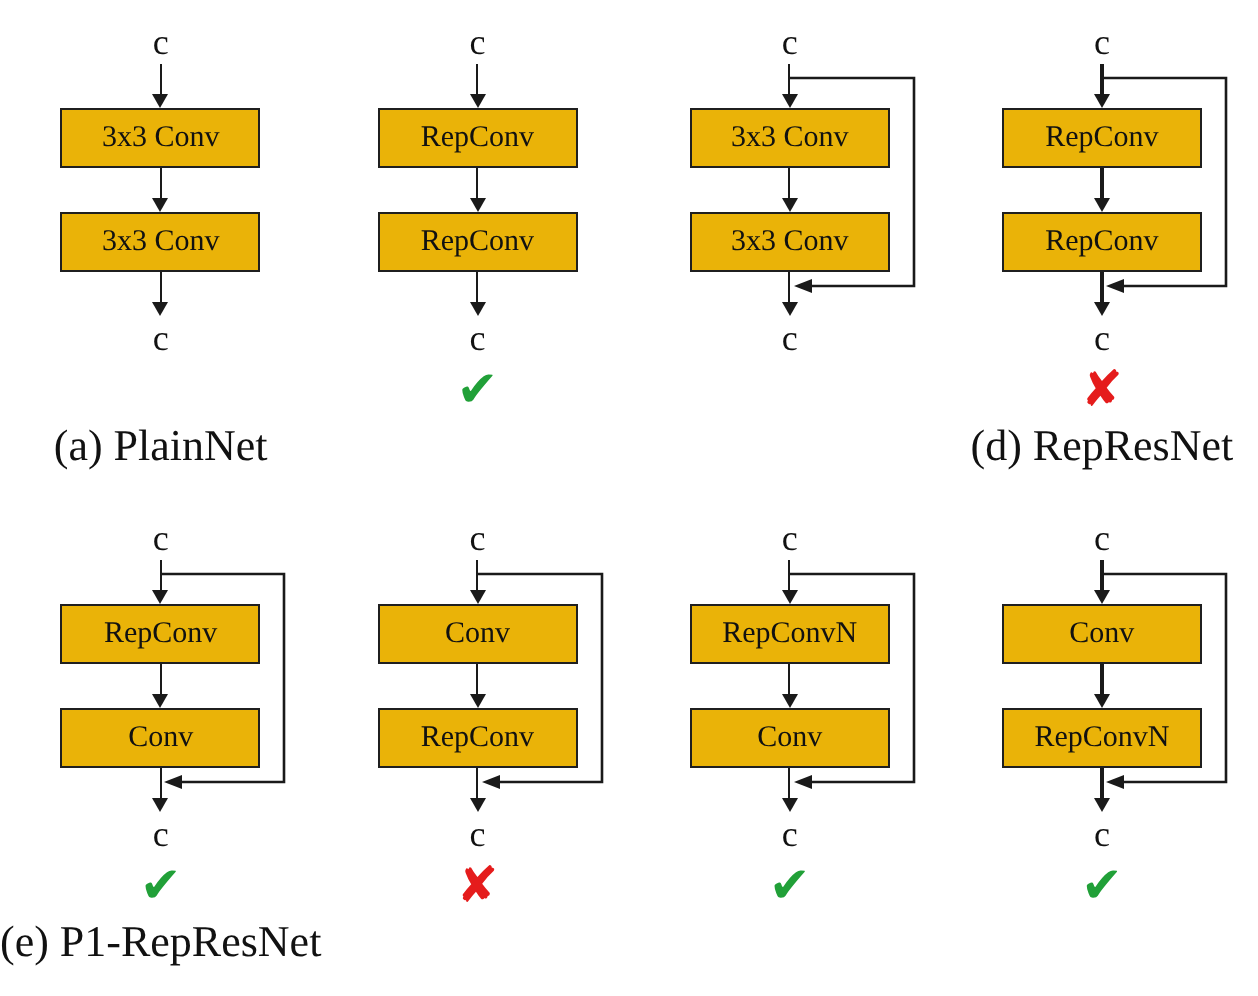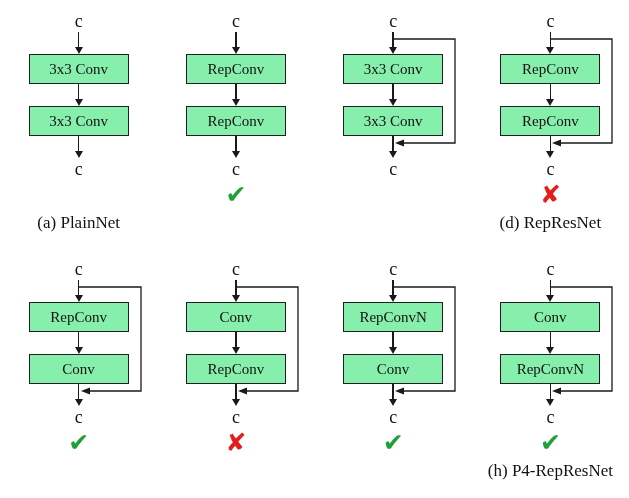--- a/index.html
+++ b/index.html
@@ -43,37 +43,37 @@
   }
   .arrow .head {
     position: absolute; left: calc(50% - 4px); top: 15px;
     width: 0; height: 0;
     border-left: 4px solid transparent;
     border-right: 4px solid transparent;
     border-top: 7px solid #1a1a1a;
   }
   .box {
     width: 100px; height: 30px;
-    background: #86efac;
+    background: #eab308;
     border: 1px solid #1f1f1f;
     display: flex; align-items: center; justify-content: center;
     font-size: 15px;
     z-index: 1;
   }
   .skip { position: absolute; left: 0; top: 0; }
   .mark {
     height: 30px; line-height: 30px;
     font-size: 25px; font-weight: bold;
     font-family: "DejaVu Sans", sans-serif;
   }
   .mark.check { color: #21a038; }
   .mark.cross { color: #e51c1c; }
   .caption {
     height: 26px; line-height: 26px;
-    font-size: 17px;
+    font-size: 22px;
     white-space: nowrap;
   }
 </style>
 </head>
 <body>
 
 <div class="figure">
 
   <div class="cell">
     <div class="flow">
@@ -190,20 +190,21 @@
           <span class="head"></span>
         </div>
       <div class="box">Conv</div>
       <div class="arrow">
           <span class="line"></span>
           <span class="head"></span>
         </div>
       <div class="clabel">c</div>
     </div>
     <div class="mark check">✔</div>
+    <div class="caption">(e) P1-RepResNet</div>
   </div>
 
   <div class="cell">
     <div class="flow">
       <svg class="skip" width="150" height="170" viewBox="0 0 150 170">
         <path d="M75,29 H137 V133 H86" fill="none" stroke="#1a1a1a" stroke-width="1.3"></path>
         <polygon points="77,133 86,129.5 86,136.5" fill="#1a1a1a"></polygon>
       </svg>
       <div class="clabel">c</div>
       <div class="arrow">
@@ -268,16 +269,15 @@
           <span class="head"></span>
         </div>
       <div class="box">RepConvN</div>
       <div class="arrow">
           <span class="line"></span>
           <span class="head"></span>
         </div>
       <div class="clabel">c</div>
     </div>
     <div class="mark check">✔</div>
-    <div class="caption">(h) P4-RepResNet</div>
   </div>
 
 </div>
 
 </body></html>

